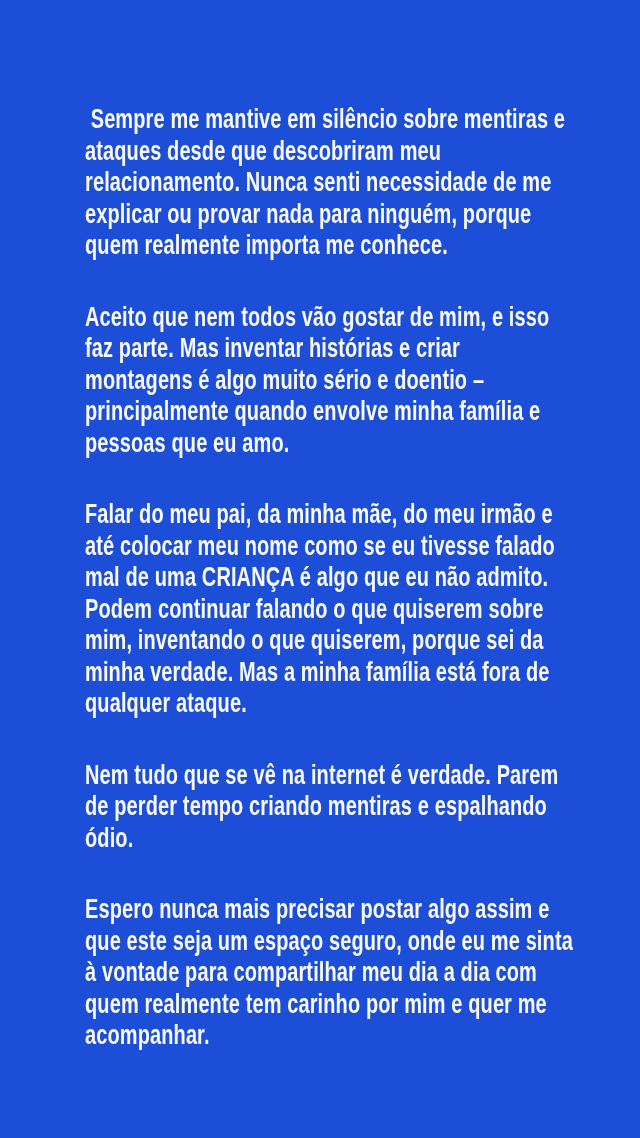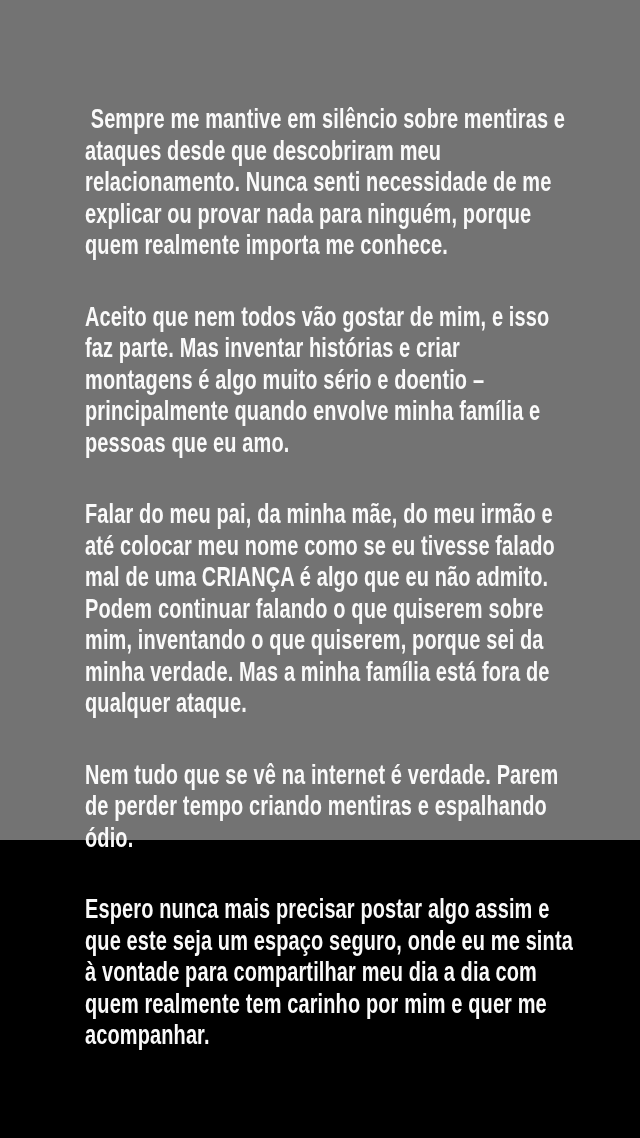--- a/index.html
+++ b/index.html
@@ -12,22 +12,22 @@
       height: 1138px;
       overflow: hidden;
       position: relative;
       font-family: "Liberation Sans", sans-serif;
     }
     .story-canvas {
       position: absolute;
       left: 0;
       top: 0;
       width: 640px;
-      height: 840px;
-      background: #737373;
+      height: 1138px;
+      background: #1d4ed8;
     }
     .story-text-block {
       position: absolute;
       left: 85px;
       top: 103px;
       width: 700px;               
       transform: scaleX(0.70);    
       transform-origin: 0 0;
       color: #fafafa;
       font-family: "Liberation Sans", sans-serif;

